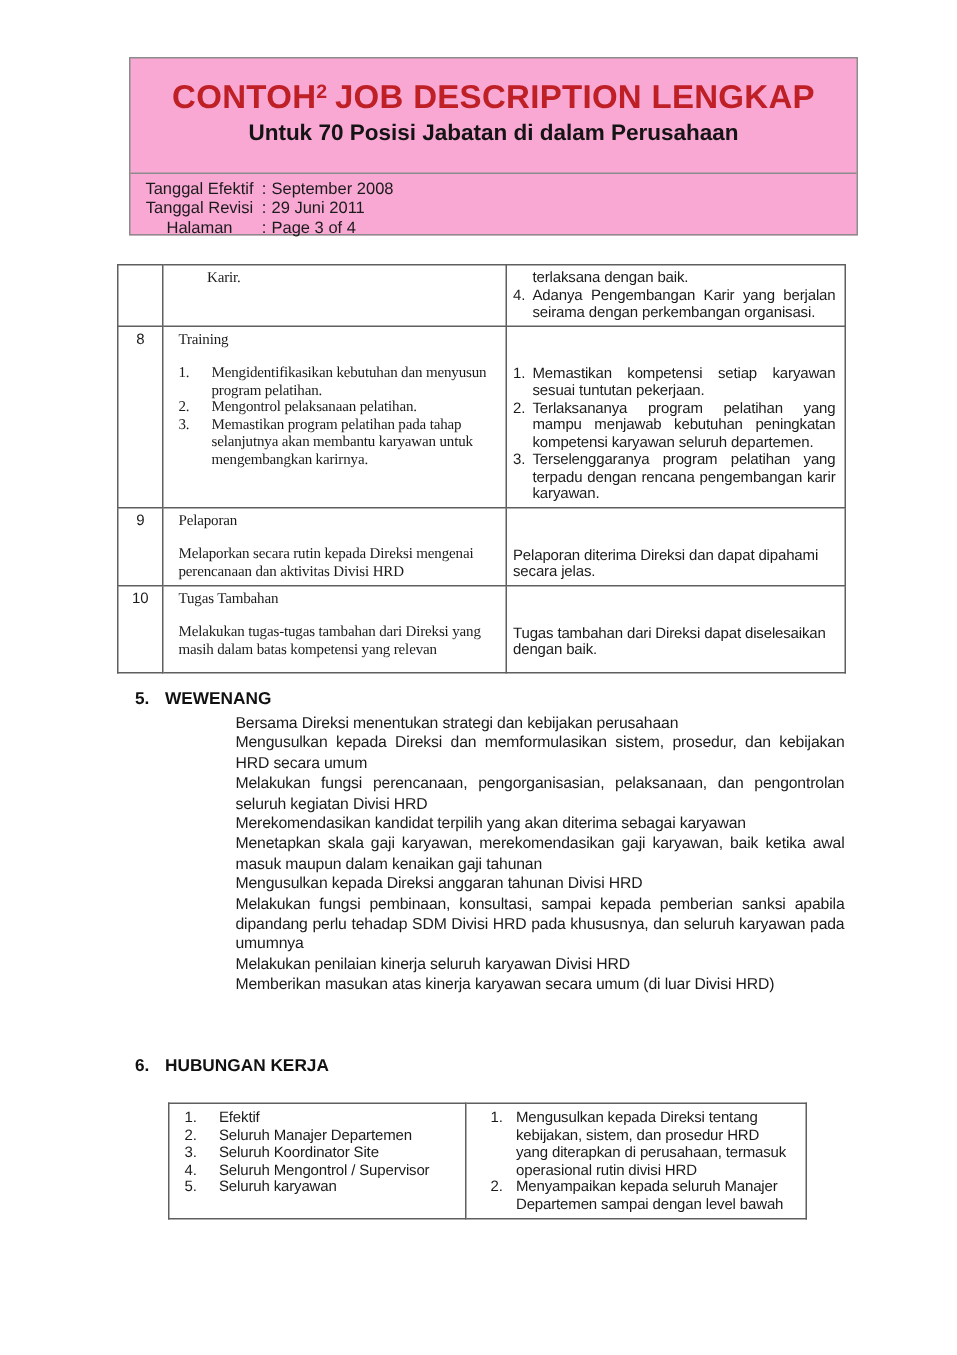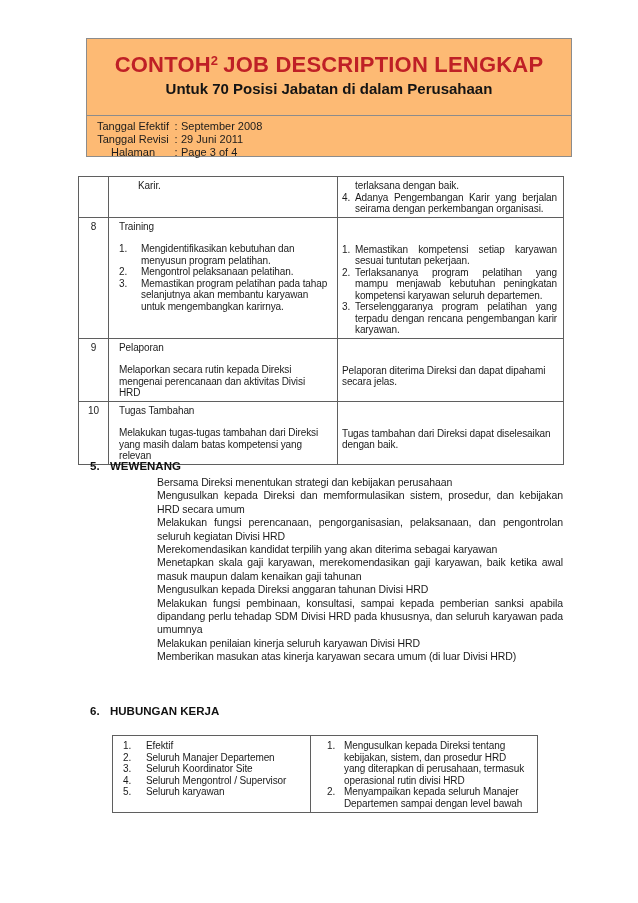--- a/index.html
+++ b/index.html
@@ -4,21 +4,21 @@
 <style>
   html,body { margin:0; padding:0; background:#ffffff; }
   .page {
     position:relative; width:638px; height:903px; background:#ffffff;
     font-family:"Liberation Sans", sans-serif; color:#1b1b1b; overflow:hidden;
   }
 
   
   .header-box {
     position:absolute; left:86px; top:38px; width:486px; height:119px;
-    border:1px solid #8c8c8c; box-sizing:border-box; background:#fdba74;
+    border:1px solid #8c8c8c; box-sizing:border-box; background:#f9a8d4;
   }
   .title-area {
     height:77px; box-sizing:border-box; border-bottom:1px solid #8c8c8c;
     text-align:center; padding-top:13px;
   }
   .doc-title { font-size:22px; font-weight:bold; color:#bf2026; letter-spacing:0.2px; line-height:26px; white-space:nowrap; }
   .doc-title .sup { font-size:13px; vertical-align:top; position:relative; top:-4px; }
   .doc-title .suffix { margin-left:5px; }
   .doc-subtitle { font-size:15px; font-weight:bold; margin-top:2px; color:#141414; }
   .meta-area { padding:4px 0 0 8px; font-size:11px; line-height:13px; }
@@ -30,21 +30,21 @@
   table.mtab {
     position:absolute; left:78px; top:176px; width:485px;
     border-collapse:collapse; table-layout:fixed;
   }
   table.mtab td {
     border:1px solid #5f5f5f; vertical-align:top; box-sizing:border-box;
     font-size:10px; line-height:11.5px; letter-spacing:-0.1px;
     padding:3px 6px 2px 4px;
   }
   table.mtab td.numcol { text-align:center; padding:3px 1px; }
-  table.mtab td.task { padding-left:10px; padding-right:9px; }
+  table.mtab td.task { padding-left:10px; padding-right:9px;font-family:Liberation Serif, serif; }
   table.mtab td.res  { padding-left:4px;  padding-right:6px; }
   tr.r0 td { height:38px; }
   tr.r8 td { height:120px; }
   tr.r9 td { height:44px; }
   tr.r10 td { height:58px; }
   .cont-karir { padding-left:19px; }
   .cont-res { padding-left:13px; }
   .gap { height:11px; }
   .pt2 { padding-top:26px !important; }
   .li { display:flex; }

